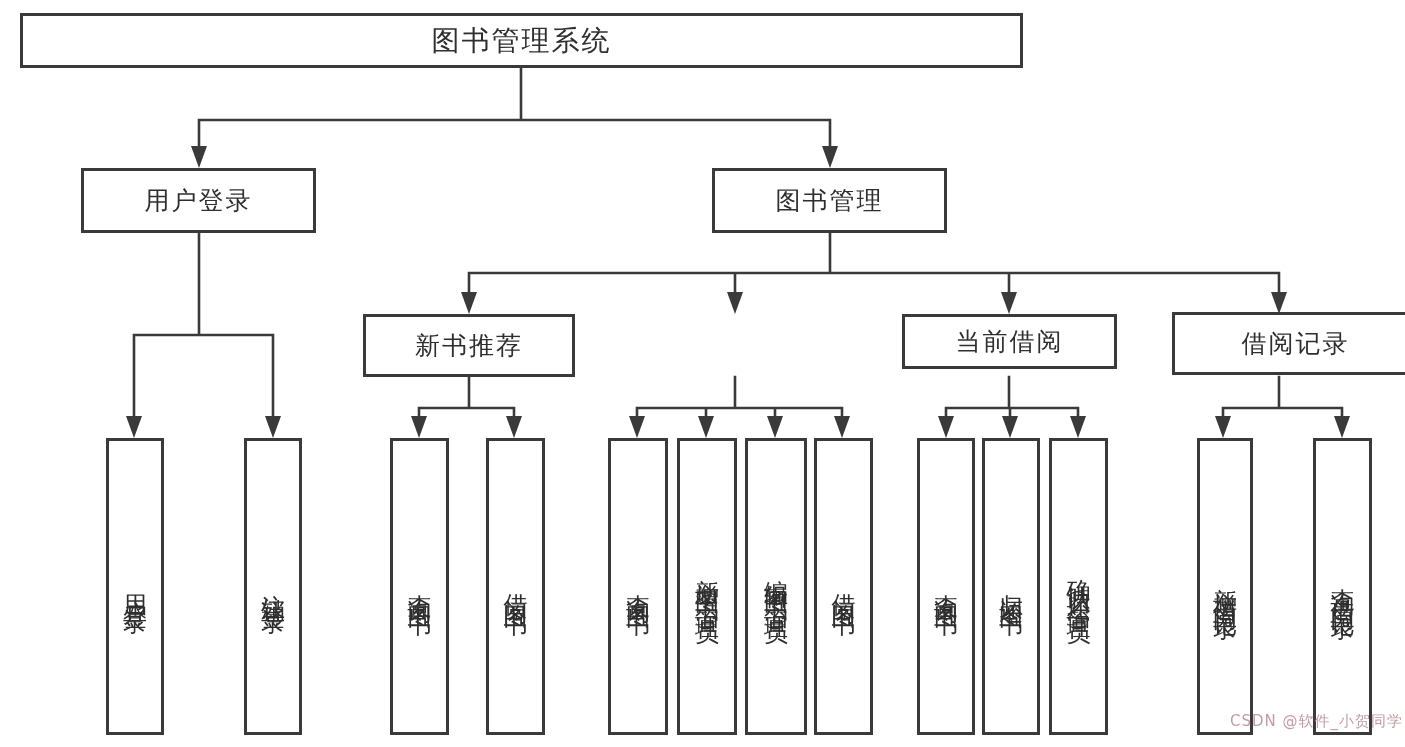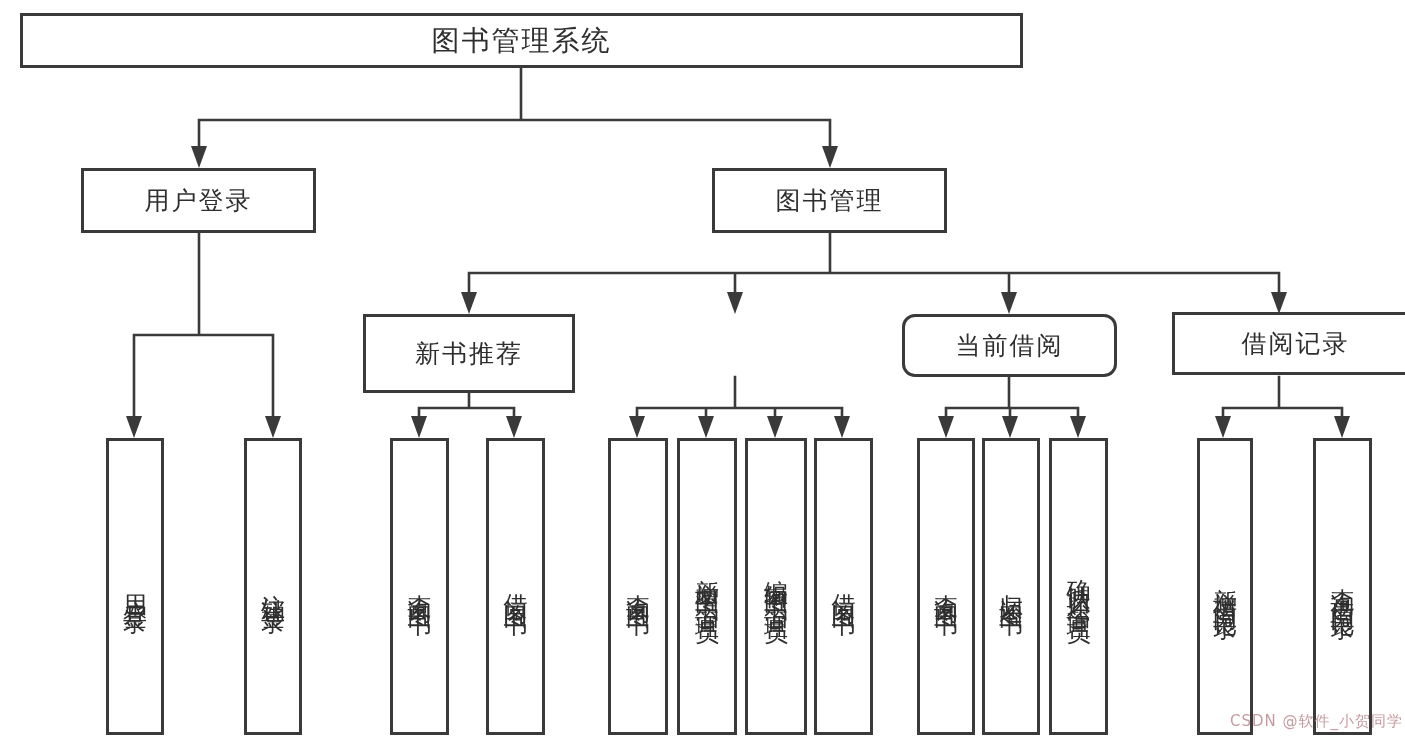--- a/index.html
+++ b/index.html
@@ -76,22 +76,22 @@
       <polygon points="1215,416 1231,416 1223,438"></polygon>
       <polygon points="1334,416 1350,416 1342,438"></polygon>
     </g>
   </svg>
 
   <div class="node h root" style="left:20px;top:13px;width:1003px;height:55px;">图书管理系统</div>
 
   <div class="node h" style="left:81px;top:168px;width:235px;height:65px;">用户登录</div>
   <div class="node h" style="left:712px;top:168px;width:235px;height:65px;">图书管理</div>
 
-  <div class="node h" style="left:363px;top:314px;width:212px;height:79px;">新书推荐</div>
-  <div class="node h" style="left:902px;top:314px;width:215px;height:63px;border-radius:13px;">当前借阅</div>
+  <div class="node h" style="left:363px;top:314px;width:212px;height:63px;">新书推荐</div>
+  <div class="node h" style="left:902px;top:314px;width:215px;height:55px;">当前借阅</div>
   <div class="node h" style="left:1172px;top:312px;width:247px;height:63px;">借阅记录</div>
 
   <div class="node v" style="left:106px;top:438px;width:58px;height:297px;">
     <span class="vtxt">用户登录</span>
   </div>
   <div class="node v" style="left:244px;top:438px;width:58px;height:297px;">
     <span class="vtxt">注销登录</span>
   </div>
 
   <div class="node v" style="left:390px;top:438px;width:59px;height:297px;">

